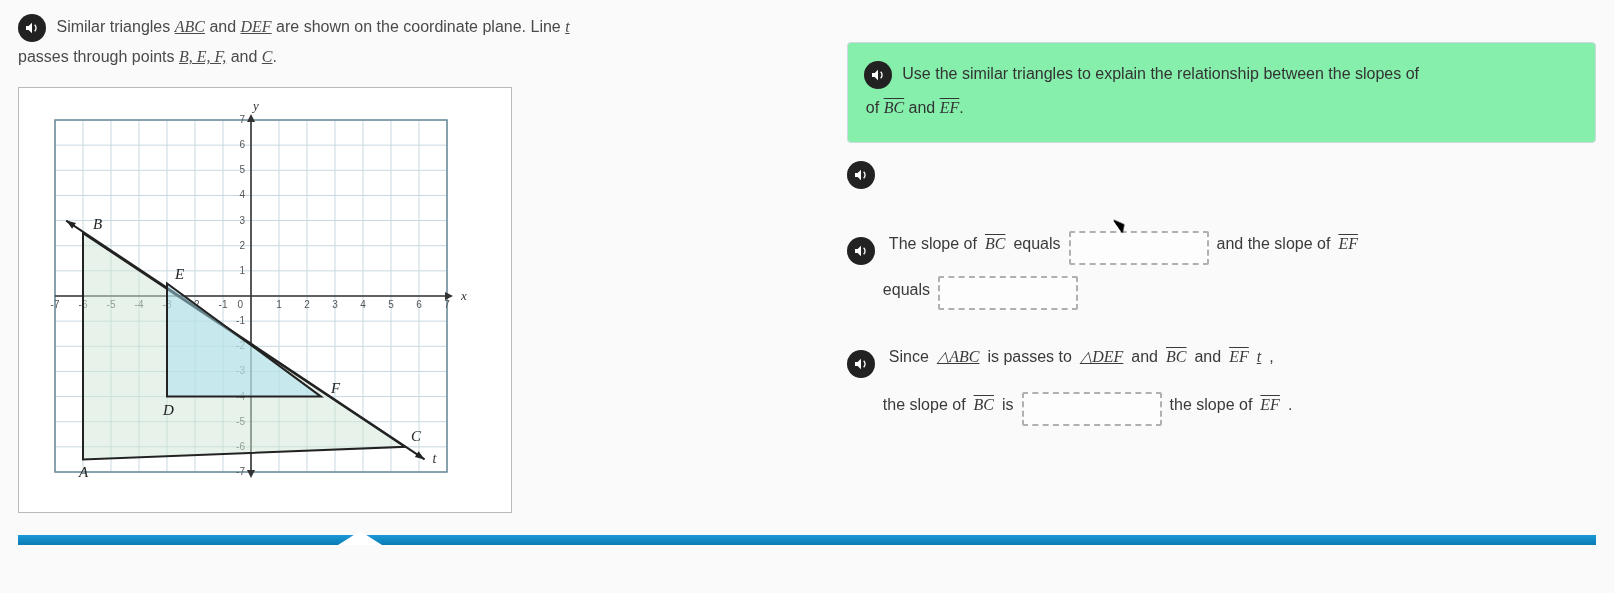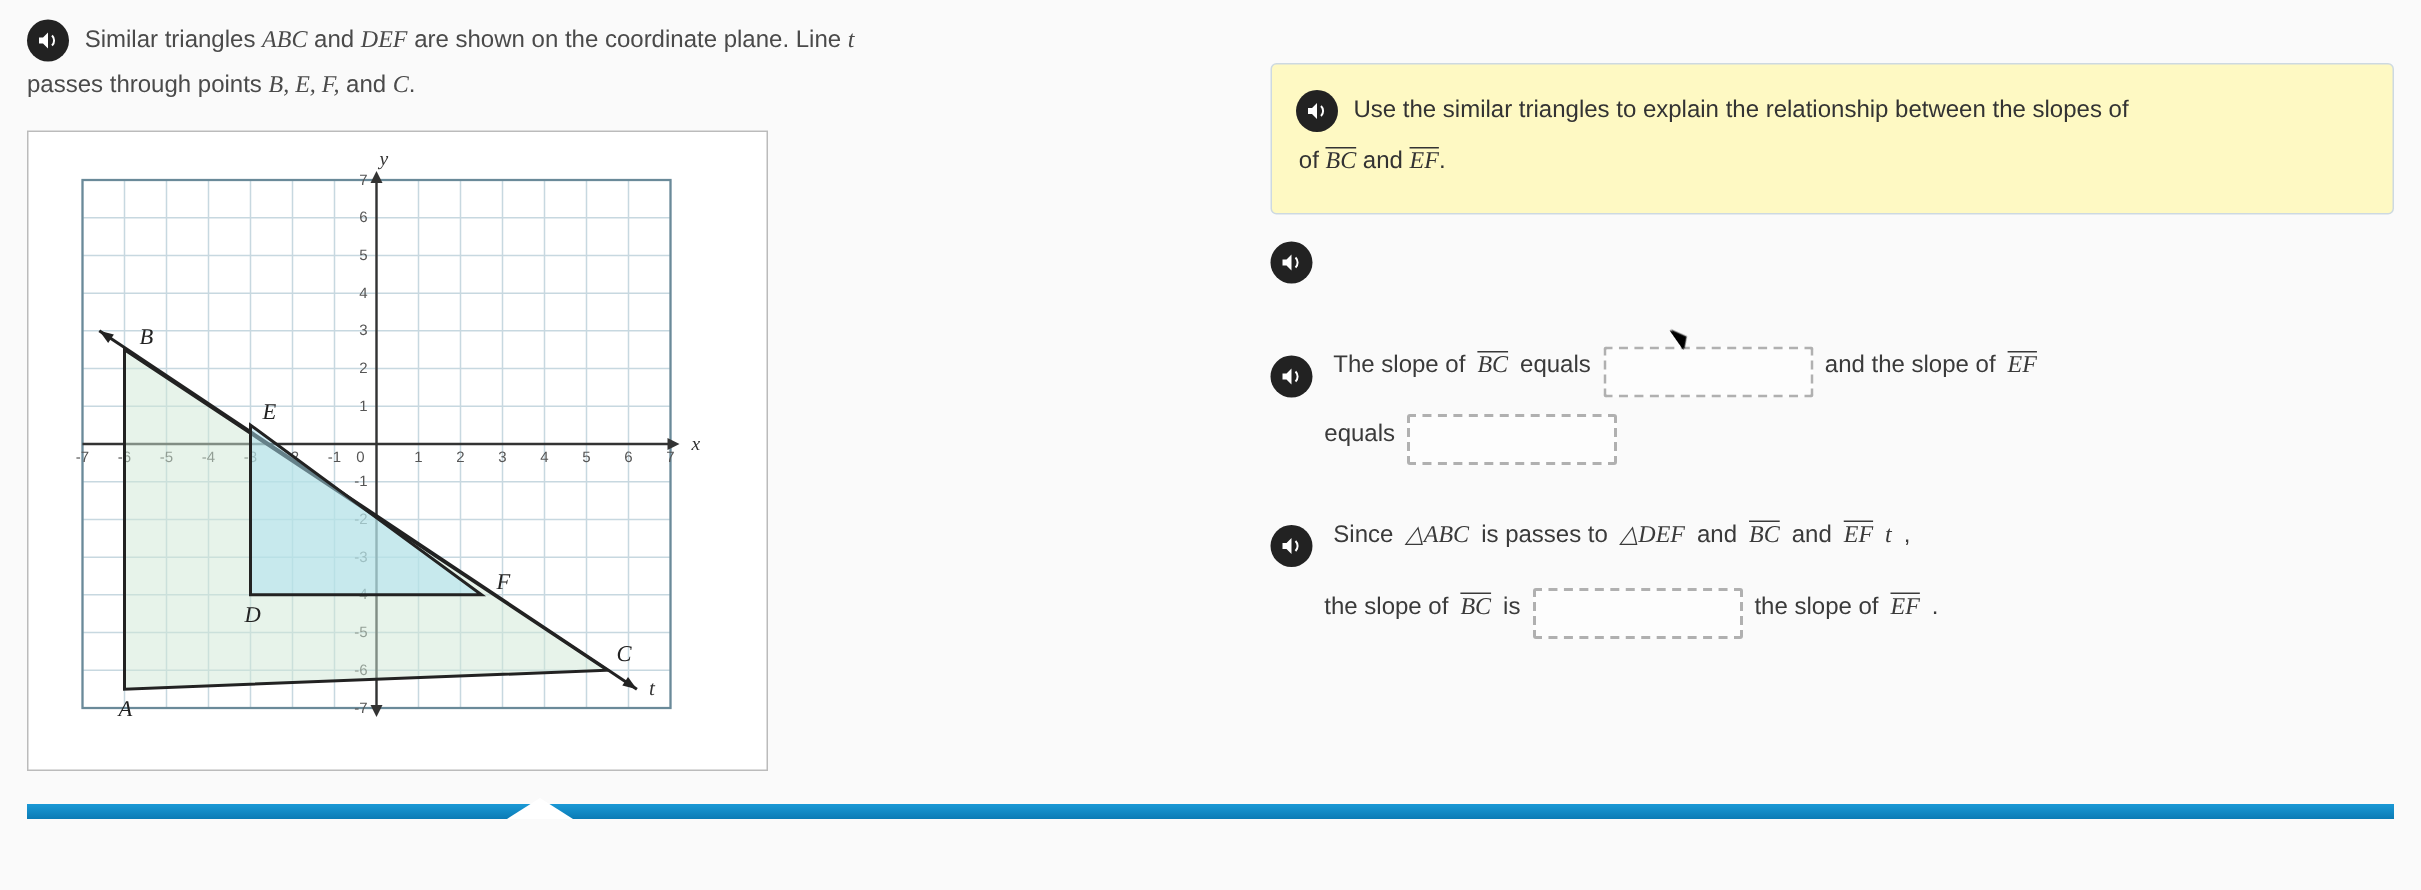--- a/index.html
+++ b/index.html
@@ -34,33 +34,33 @@
       margin-right: 6px;
       flex-shrink: 0;
     }
     .speaker svg { width: 16px; height: 16px; }
 
     .prompt-text {
       line-height: 1.9;
       color: #4a4a4a;
       margin-bottom: 10px;
     }
-    .math-it { font-family: 'Times New Roman', serif; font-style: italic; }
+    .math-it { font-family: 'Times New Roman', serif; font-style: italic; text-decoration: underline; }
     .seg { text-decoration: overline; }
 
     .graph-panel {
       border: 1px solid #bbb;
       padding: 8px 40px 12px 12px;
       display: inline-block;
       background: #fff;
       margin-top: 4px;
     }
 
     .question-box {
-      background: #fef9c3;
+      background: #86efac;
       border: 1px solid #cdd9e1;
       border-radius: 4px;
       padding: 14px 16px 18px;
       line-height: 2.1;
       color: #333;
     }
 
     .instr-line {
       display: flex;
       align-items: center;

